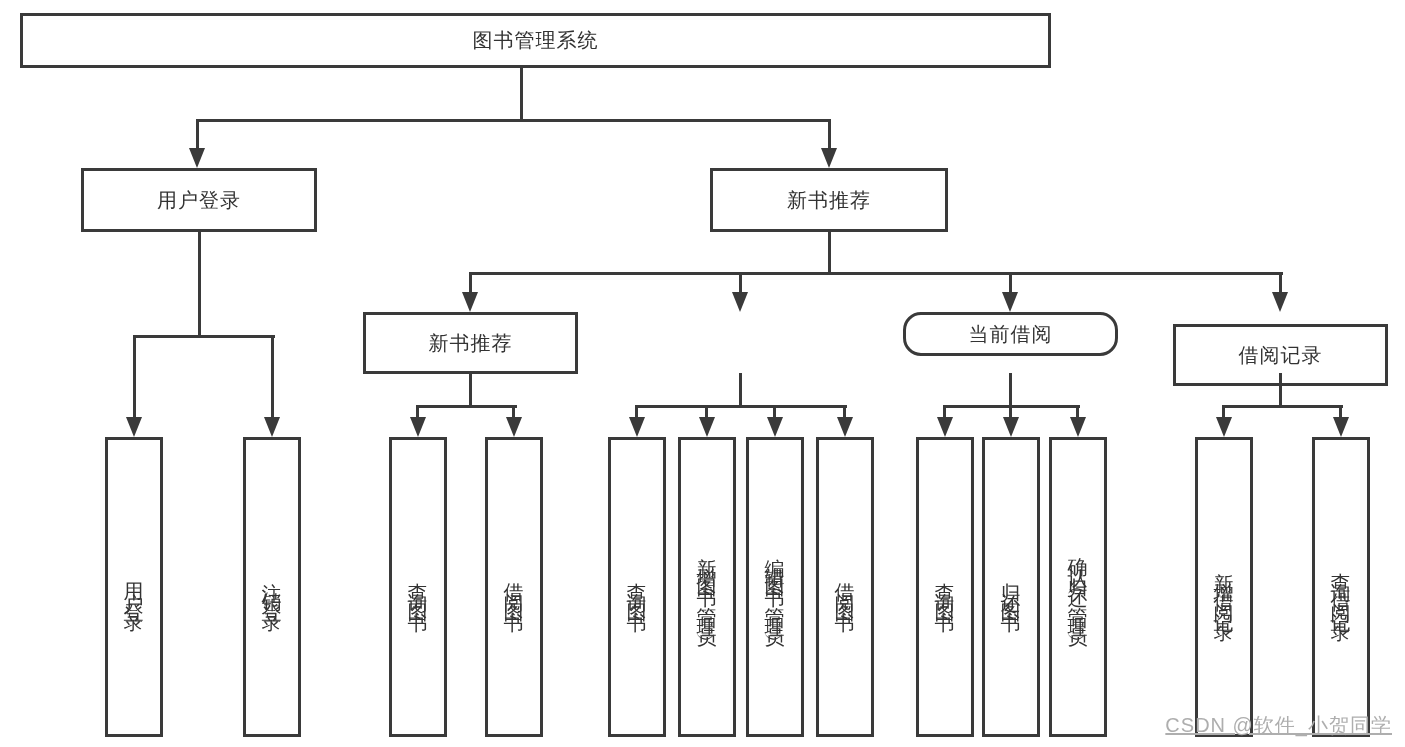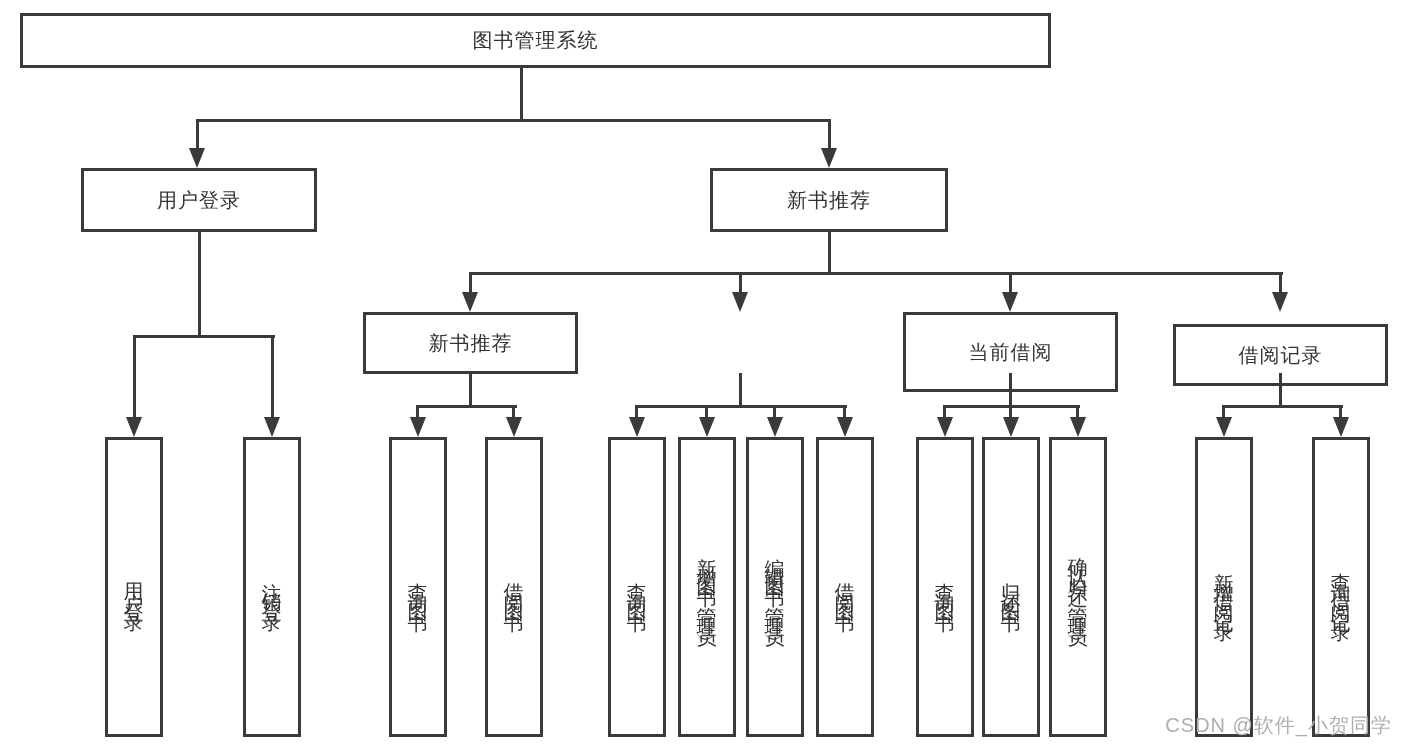--- a/index.html
+++ b/index.html
@@ -25,42 +25,42 @@
   }
   .leaf span{
     writing-mode:vertical-rl;text-orientation:mixed;
     font-size:20px;line-height:1;letter-spacing:10px;color:var(--text);white-space:nowrap;
   }
   .vl{position:absolute;width:3px;background:var(--line);}
   .hl{position:absolute;height:3px;background:var(--line);}
   .ah{position:absolute;width:0;height:0;border-left:8px solid transparent;
       border-right:8px solid transparent;border-top:20px solid var(--line);}
   .wm{position:absolute;top:712px;right:13px;font-size:20px;letter-spacing:1px;
-      color:var(--wm);z-index:5;}
+      color:var(--wm);z-index:5;text-decoration:underline;}
 </style>
 </head>
 <body>
 
 <div class="canvas">
 
   <div class="box" style="left:20px;top:13px;width:1031px;height:55px;">
     <span>图书管理系统</span>
   </div>
 
   <div class="box" style="left:81px;top:168px;width:236px;height:64px;">
     <span>用户登录</span>
   </div>
   <div class="box" style="left:710px;top:168px;width:238px;height:64px;">
     <span>新书推荐</span>
   </div>
 
   <div class="box" style="left:363px;top:312px;width:215px;height:62px;">
     <span>新书推荐</span>
   </div>
-  <div class="box" style="left:903px;top:312px;width:215px;height:80px;">
+  <div class="box" style="left:903px;top:312px;width:215px;height:44px;border-radius:18px;">
     <span>当前借阅</span>
   </div>
   <div class="box" style="left:1173px;top:324px;width:215px;height:62px;">
     <span>借阅记录</span>
   </div>
 
   <div class="leaf" style="left:105px;">
     <span>用户登录</span>
   </div>
   <div class="leaf" style="left:243px;">

